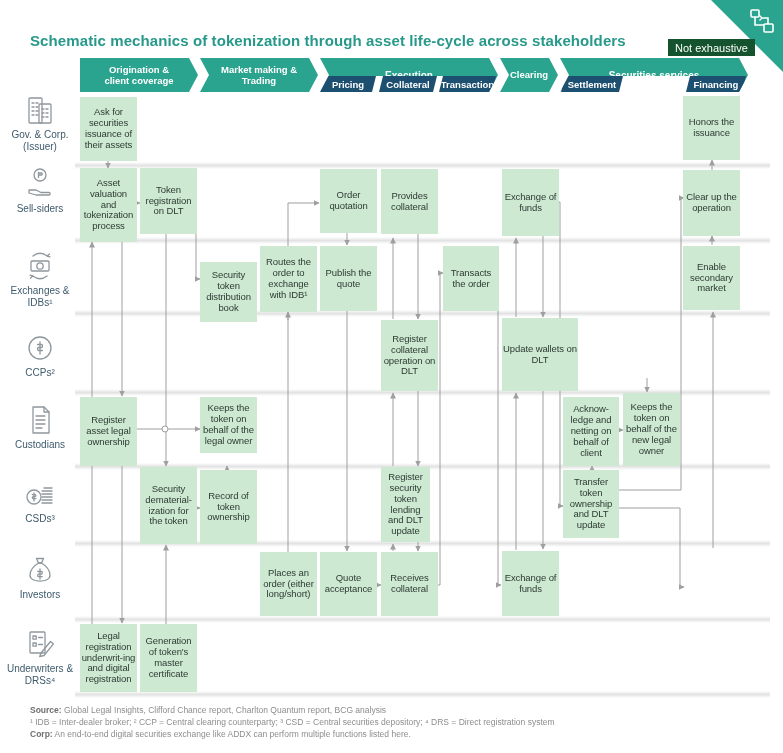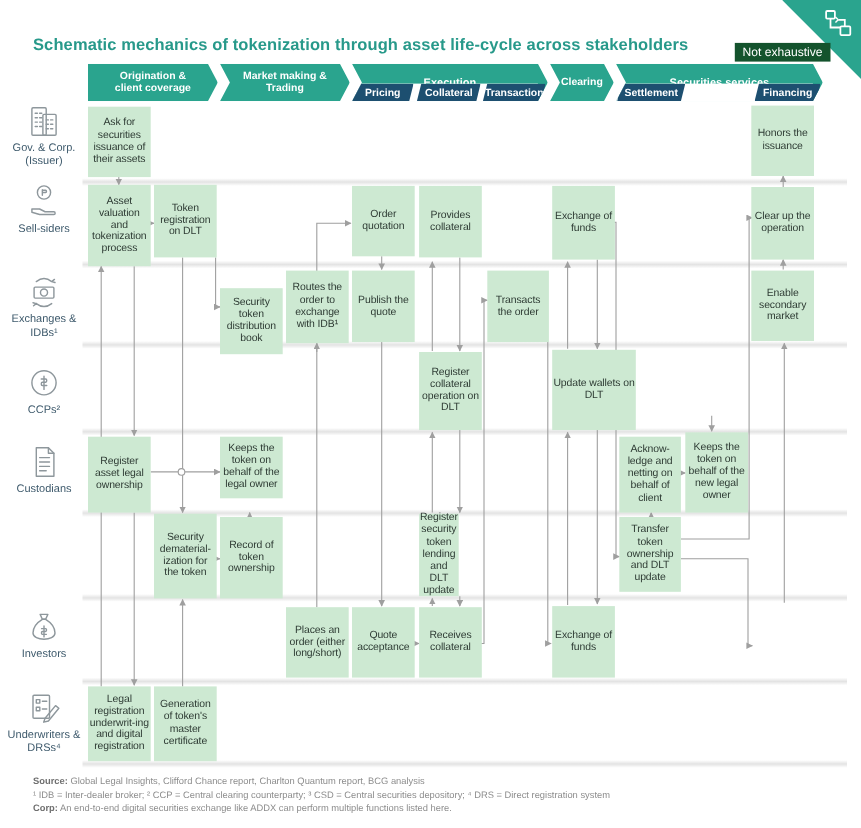--- a/index.html
+++ b/index.html
@@ -181,20 +181,30 @@
     <div class="stakeholder" style="top: 402px;">
       <svg viewBox="0 0 36 36" class="icon">
         <g fill="none" stroke="#8e979c" stroke-width="1.3" stroke-linecap="round" stroke-linejoin="round">
           <path d="M11 5h11l5 5v21H11z"></path>
           <path d="M22 5v5h5"></path>
           <path d="M14 14h9M14 18h9M14 22h9M14 26h6"></path>
         </g>
       </svg>
       <div class="slabel">Custodians</div>
     </div>
+    <div class="stakeholder" style="top: 476px;">
+      <svg viewBox="0 0 36 36" class="icon">
+        <g fill="none" stroke="#8e979c" stroke-width="1.3" stroke-linecap="round" stroke-linejoin="round">
+          <circle cx="12" cy="21" r="7"></circle>
+          <path d="M12 17v8M10.3 18.6h2.8c1 0 1 2 0 2h-2c-1 0-1 2 0 2h2.8"></path>
+          <path d="M20 27h10M20 24h10M20 21h10M20 18h10M20 15h10M22 12h8"></path>
+        </g>
+      </svg>
+      <div class="slabel">CSDs³</div>
+    </div>
     <div class="stakeholder" style="top: 552px;">
       <svg viewBox="0 0 36 36" class="icon">
         <g fill="none" stroke="#8e979c" stroke-width="1.3" stroke-linecap="round" stroke-linejoin="round">
           <path d="M14.5 6.5h7l-2 4.5h-3z"></path>
           <path d="M16.5 11c-5 3-8.5 7-8.5 12.5 0 7.5 20 7.5 20 0C28 18 24.5 14 19.5 11z"></path>
           <path d="M18 17v10M15.8 19.5h3.6c1.2 0 1.2 2.6 0 2.6h-2.8c-1.2 0-1.2 2.6 0 2.6h3.6"></path>
         </g>
       </svg>
       <div class="slabel">Investors</div>
     </div>
@@ -224,21 +234,21 @@
     <div class="box" style="left: 443px; top: 246px; width: 56px; height: 65px;">Transacts the order</div>
     <div class="box" style="left: 683px; top: 246px; width: 57px; height: 64px;">Enable secondary market</div>
     <div class="box" style="left: 381px; top: 320px; width: 57px; height: 71px;">Register collateral operation on DLT</div>
     <div class="box" style="left: 502px; top: 318px; width: 76px; height: 73px;">Update wallets on DLT</div>
     <div class="box" style="left: 80px; top: 397px; width: 57px; height: 69px;">Register asset legal ownership</div>
     <div class="box" style="left: 200px; top: 397px; width: 57px; height: 56px;">Keeps the token on behalf of the legal owner</div>
     <div class="box" style="left: 563px; top: 397px; width: 56px; height: 69px;">Acknow-ledge and netting on behalf of client</div>
     <div class="box" style="left: 623px; top: 393px; width: 57px; height: 73px;">Keeps the token on behalf of the new legal owner</div>
     <div class="box" style="left: 140px; top: 467px; width: 57px; height: 77px;">Security dematerial-ization for the token</div>
     <div class="box" style="left: 200px; top: 470px; width: 57px; height: 74px;">Record of token ownership</div>
-    <div class="box" style="left: 381px; top: 467px; width: 36px; height: 75px;">Register security token lending and DLT update</div>
+    <div class="box" style="left: 381px; top: 467px; width: 49px; height: 75px;">Register security token lending and DLT update</div>
     <div class="box" style="left: 563px; top: 470px; width: 56px; height: 68px;">Transfer token ownership and DLT update</div>
     <div class="box" style="left: 260px; top: 552px; width: 57px; height: 64px;">Places an order (either long/short)</div>
     <div class="box" style="left: 320px; top: 552px; width: 57px; height: 64px;">Quote acceptance</div>
     <div class="box" style="left: 381px; top: 552px; width: 57px; height: 64px;">Receives collateral</div>
     <div class="box" style="left: 502px; top: 551px; width: 57px; height: 65px;">Exchange of funds</div>
     <div class="box" style="left: 80px; top: 624px; width: 57px; height: 68px;">Legal registration underwrit-ing and digital registration</div>
     <div class="box" style="left: 140px; top: 624px; width: 57px; height: 68px;">Generation of token's master certificate</div>
   </div>
 
 </body></html>

